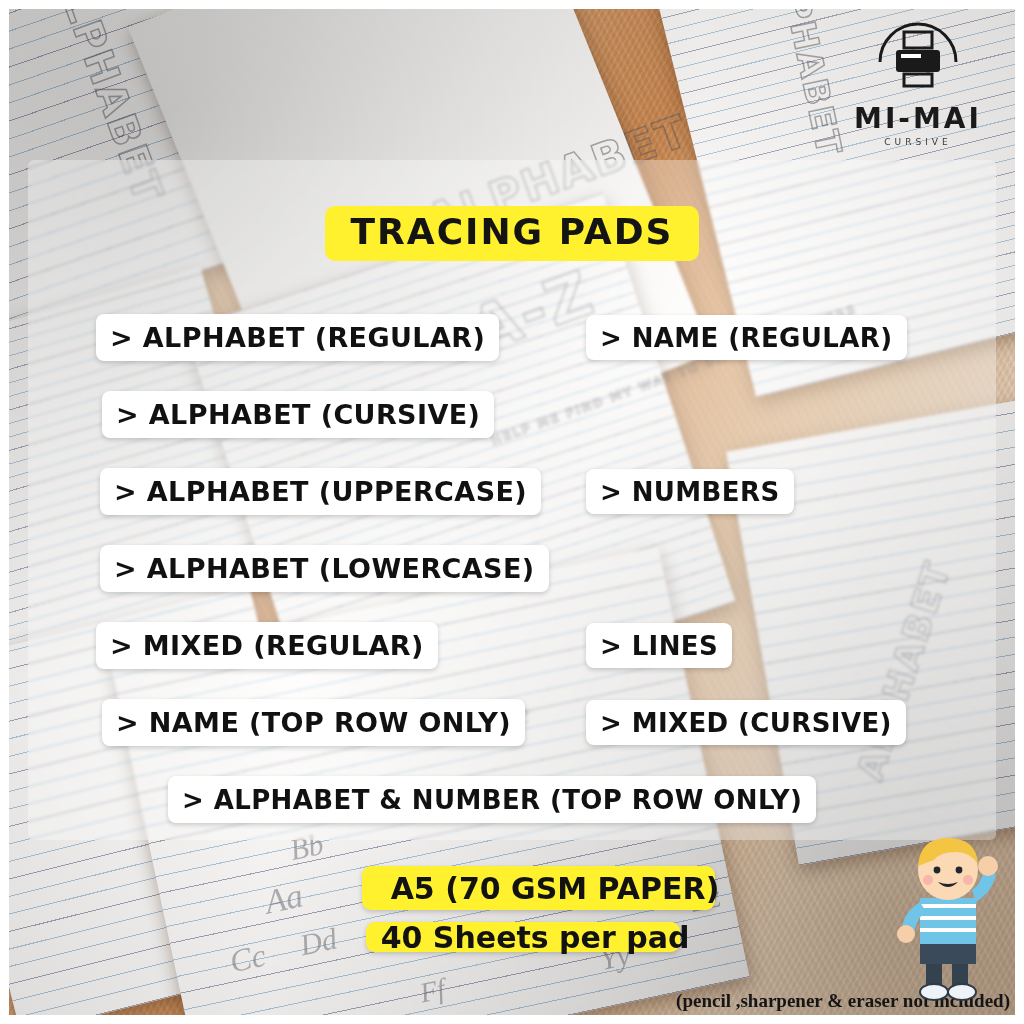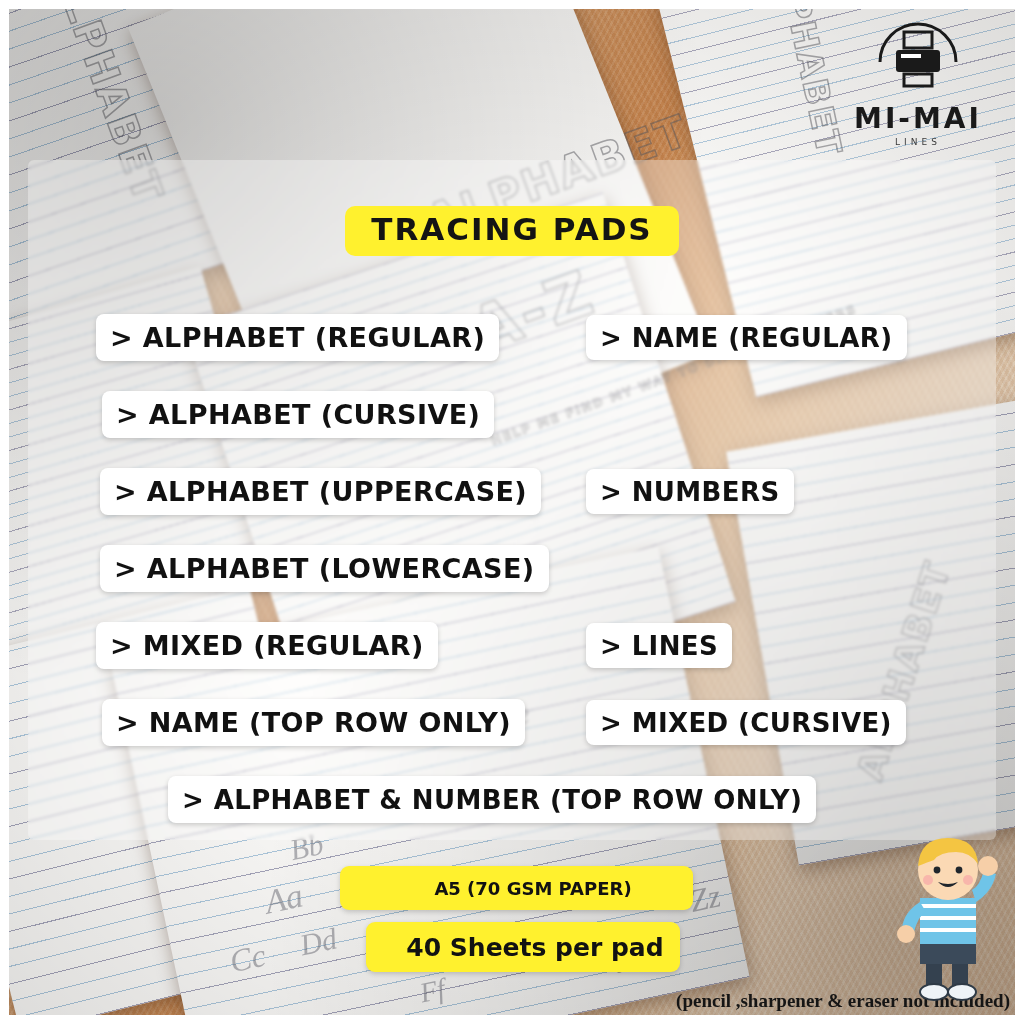--- a/index.html
+++ b/index.html
@@ -94,21 +94,21 @@
     right: 0;
     top: 206px;
     text-align: center;
   }
   .title {
     display: inline-block;
     background: #fff12e;
     color: #141414;
     font-family: "DejaVu Sans", sans-serif;
     font-weight: 700;
-    font-size: 31px;
+    font-size: 36px;
     letter-spacing: 2px;
     padding: 8px 26px 11px 26px;
     border-radius: 10px;
     line-height: 1;
   }
 
   
   .pill {
     position: absolute;
     background: #ffffff;
@@ -233,43 +233,43 @@
 
   <div class="logo">
     <svg width="92" height="78" viewBox="0 0 92 78">
       <path d="M8 44 A38 38 0 0 1 84 44" fill="none" stroke="#1a1a1a" stroke-width="3"></path>
       <rect x="32" y="14" width="28" height="16" fill="none" stroke="#1a1a1a" stroke-width="3"></rect>
       <rect x="24" y="32" width="44" height="22" rx="3" fill="#1a1a1a"></rect>
       <rect x="32" y="56" width="28" height="12" fill="none" stroke="#1a1a1a" stroke-width="3"></rect>
       <rect x="29" y="36" width="20" height="4" fill="#ffffff"></rect>
     </svg>
     <div class="logo-name">MI-MAI</div>
-    <div class="logo-sub">LINES</div>
+    <div class="logo-sub">CURSIVE</div>
   </div>
 
   <div class="title-wrap">
     <span class="title">TRACING PADS</span>
   </div>
 
   <div class="pill size-l" style="left:96px;  top:314px;">&gt; ALPHABET (REGULAR)</div>
   <div class="pill size-l" style="left:102px; top:391px;">&gt; ALPHABET (CURSIVE)</div>
   <div class="pill size-l" style="left:100px; top:468px;">&gt; ALPHABET (UPPERCASE)</div>
   <div class="pill size-l" style="left:100px; top:545px;">&gt; ALPHABET (LOWERCASE)</div>
   <div class="pill size-l" style="left:96px;  top:622px;">&gt; MIXED (REGULAR)</div>
   <div class="pill size-l" style="left:102px; top:699px;">&gt; NAME (TOP ROW ONLY)</div>
 
   <div class="pill size-m" style="left:586px; top:315px;">&gt; NAME (REGULAR)</div>
   <div class="pill size-m" style="left:586px; top:469px;text-align:center;">&gt; NUMBERS</div>
   <div class="pill size-m" style="left:586px; top:623px;">&gt; LINES</div>
   <div class="pill size-m" style="left:586px; top:700px;">&gt; MIXED (CURSIVE)</div>
 
   <div class="pill size-l" style="left:168px; top:776px; font-size:26px;">&gt; ALPHABET  &amp;  NUMBER (TOP ROW ONLY)</div>
 
-  <div class="spec" style="left:340px; top:866px; width:320px; height:44px; font-size:18px;padding-left:33px;">A5 (70 GSM PAPER)</div>
-  <div class="spec" style="left:366px; top:922px; width:290px; height:50px; font-size:25px;padding-left:24px;">40 Sheets per pad</div>
+  <div class="spec" style="left:362px; top:866px; width:320px; height:44px; font-size:30px;padding-left:33px;">A5 (70 GSM PAPER)</div>
+  <div class="spec" style="left:366px; top:922px; width:290px; height:30px; font-size:30px;padding-left:24px;">40 Sheets per pad</div>
 
   <div class="footnote">(pencil ,sharpener &amp; eraser not included)</div>
 
   <svg class="mascot" viewBox="0 0 140 180">
 
     <path d="M48 126 h16 v34 h-16 z" fill="#34414f"></path>
     <path d="M74 126 h16 v34 h-16 z" fill="#34414f"></path>
     <ellipse cx="56" cy="166" rx="14" ry="8" fill="#eef3f7" stroke="#2e3a46" stroke-width="2"></ellipse>
     <ellipse cx="84" cy="166" rx="14" ry="8" fill="#eef3f7" stroke="#2e3a46" stroke-width="2"></ellipse>
 

